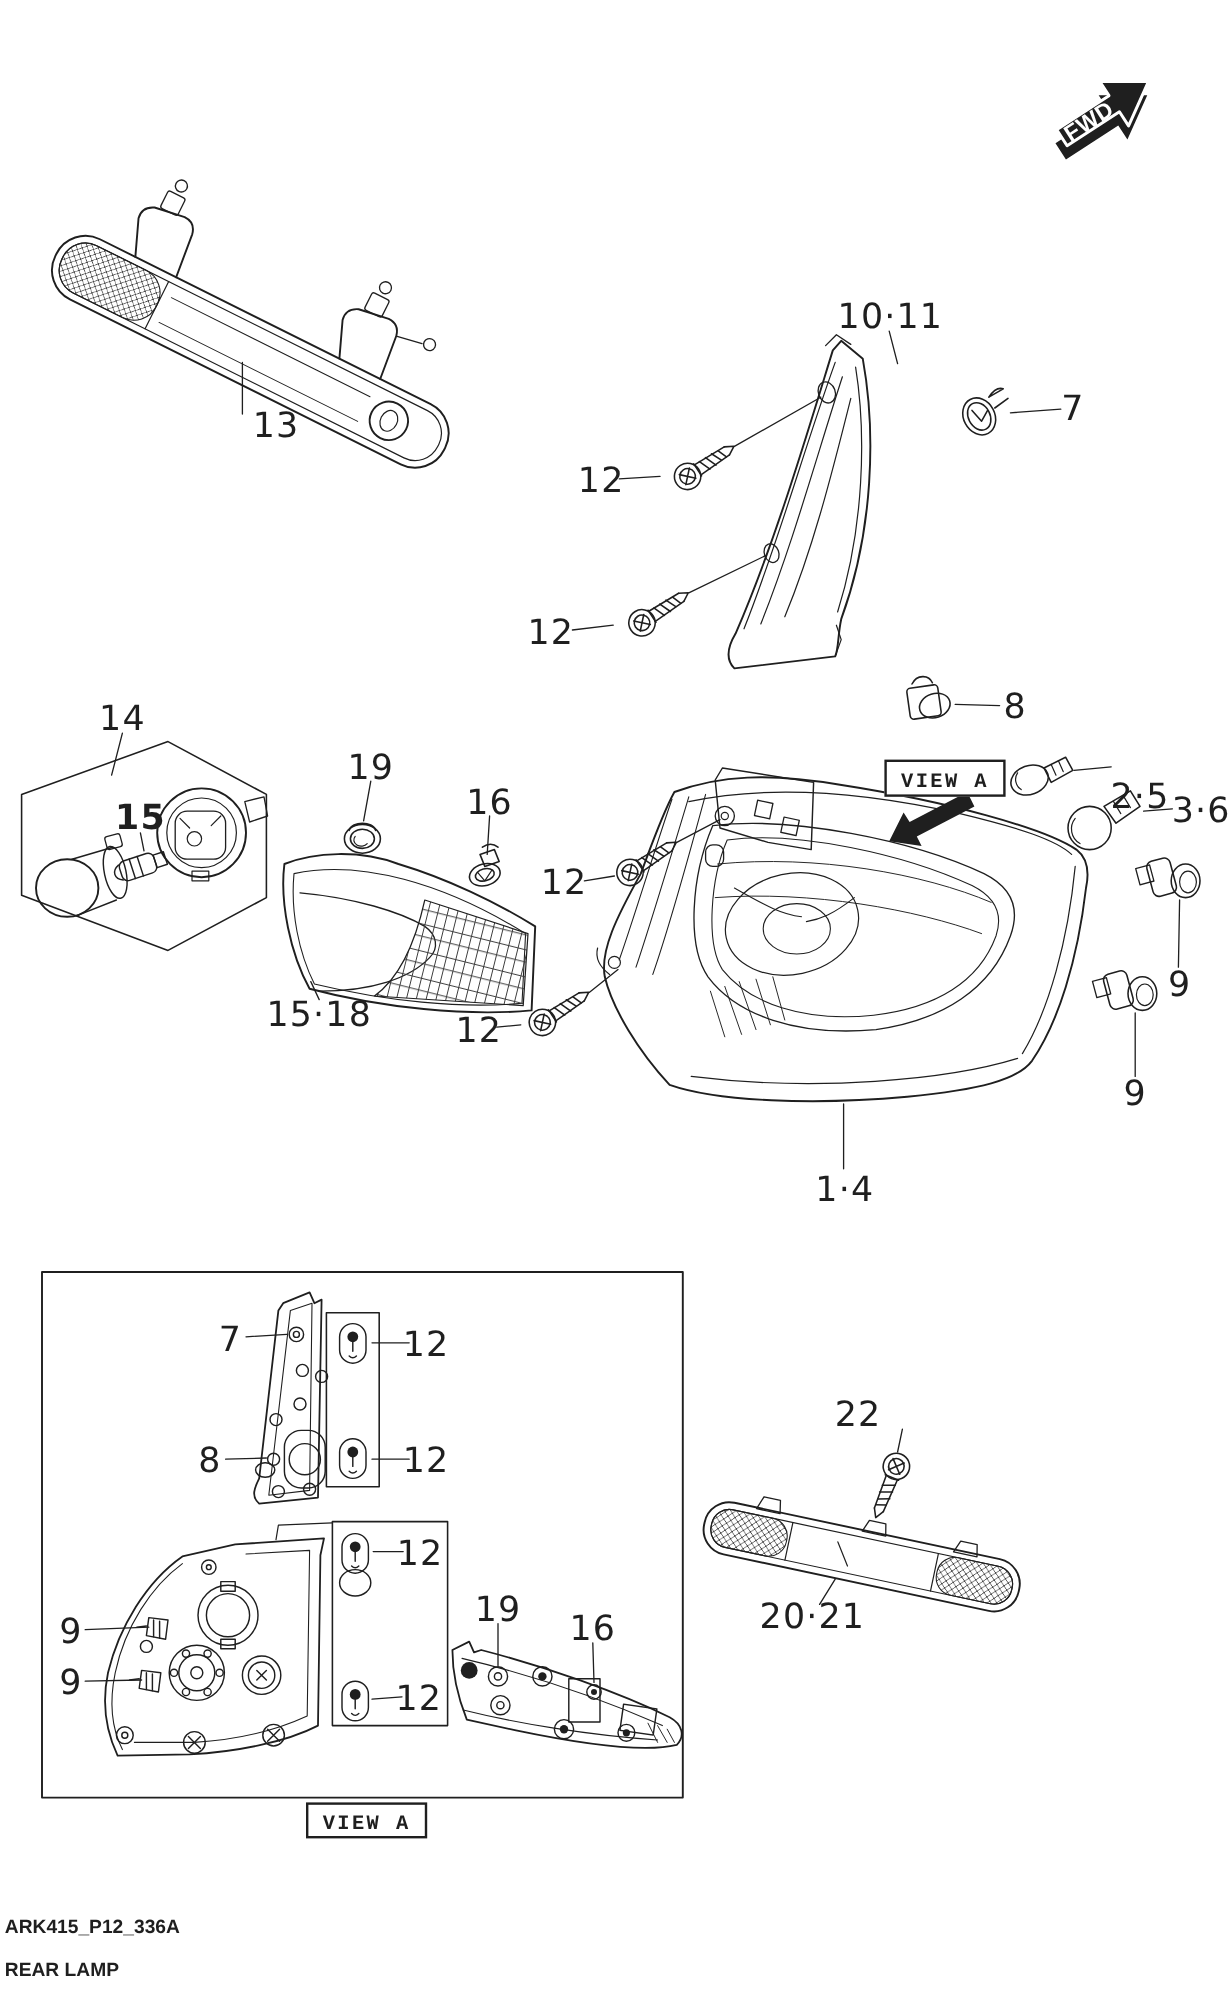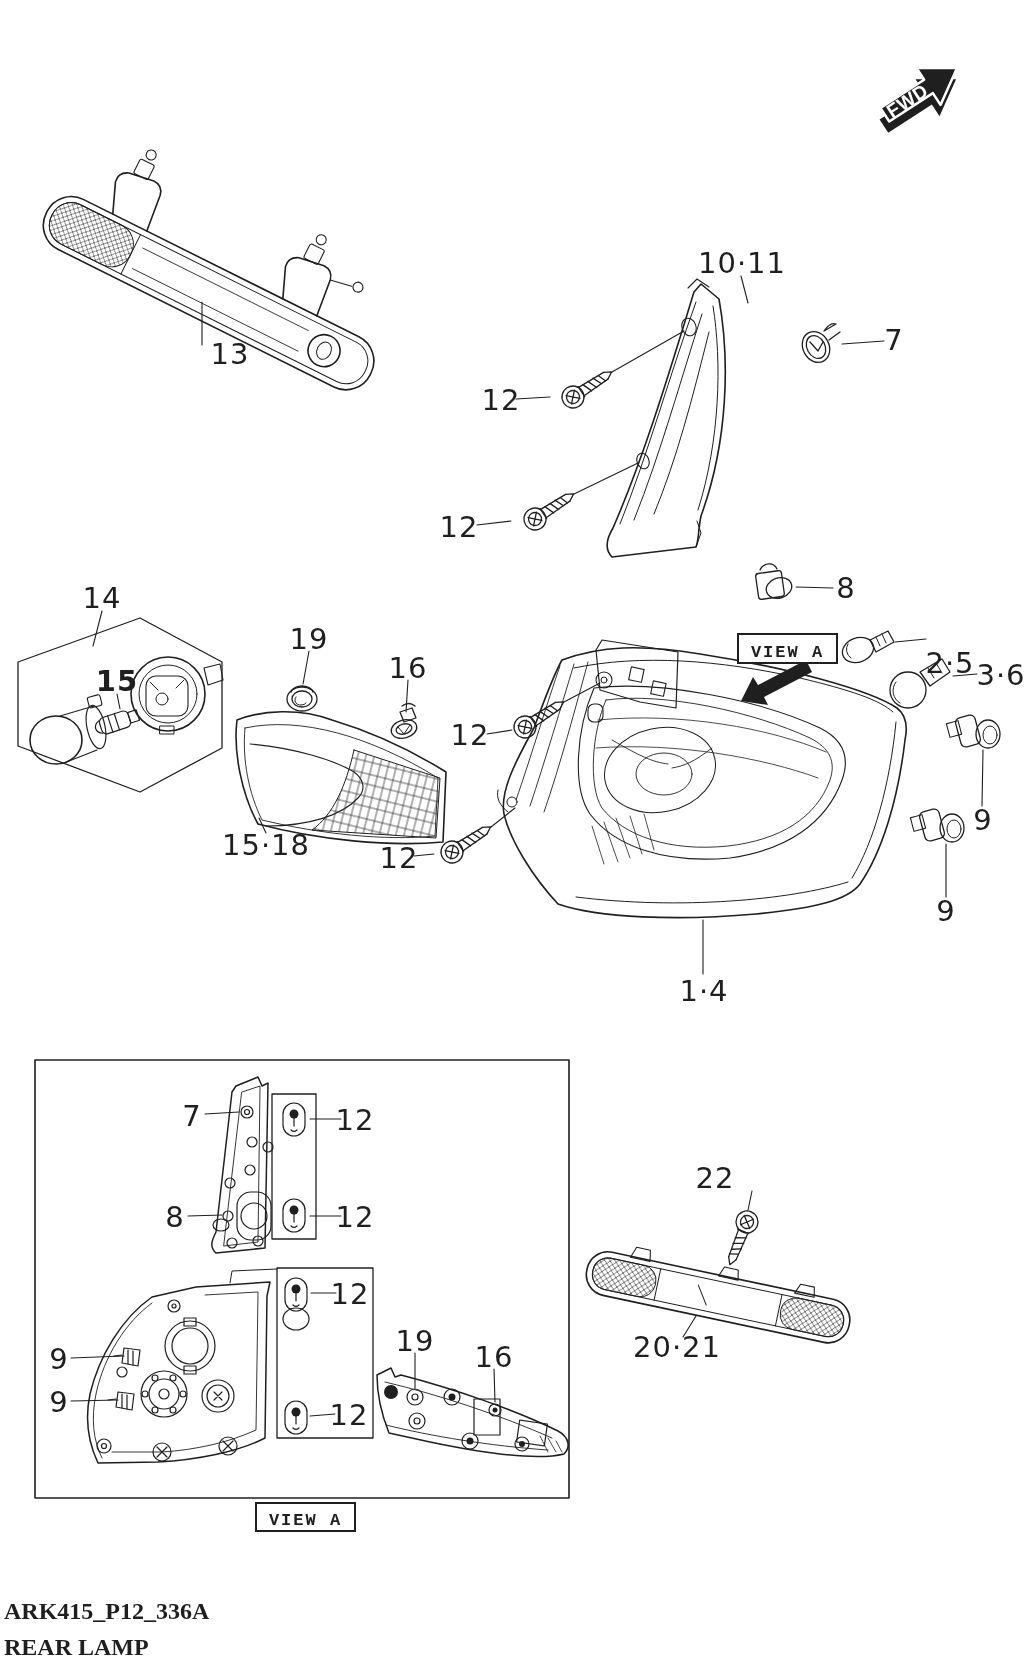--- a/index.html
+++ b/index.html
@@ -11,22 +11,22 @@
   .fig-title{position:absolute;left:6px;top:6px;
              font-family:"Liberation Mono",monospace;font-weight:700;
              font-size:31px;letter-spacing:4px;}
   .viewbox{position:absolute;border:2px solid #1f1f1f;display:flex;
            align-items:flex-end;justify-content:center;
            font-family:"Liberation Mono",monospace;font-weight:700;
            font-size:17px;letter-spacing:2px;background:#fff;}
   #view-a-upper{left:737px;top:633px;width:97px;height:27px;}
   #view-a-lower{left:255px;top:1502px;width:97px;height:26px;}
   .footer-line{position:absolute;left:4px;
-               font-family:Liberation Serif, serif;font-weight:700;
-               font-size:24px;letter-spacing:0;}
+               font-family:Liberation Sans, sans-serif;font-weight:700;
+               font-size:16px;letter-spacing:0;}
   #footer-code{top:1598px;}
   #footer-name{top:1634px;}
 </style>
 </head>
 <body>
 
 <div class="canvas">
 
   <svg class="art" width="1027" height="1660" viewBox="0 0 1027 1660">
     <defs>

